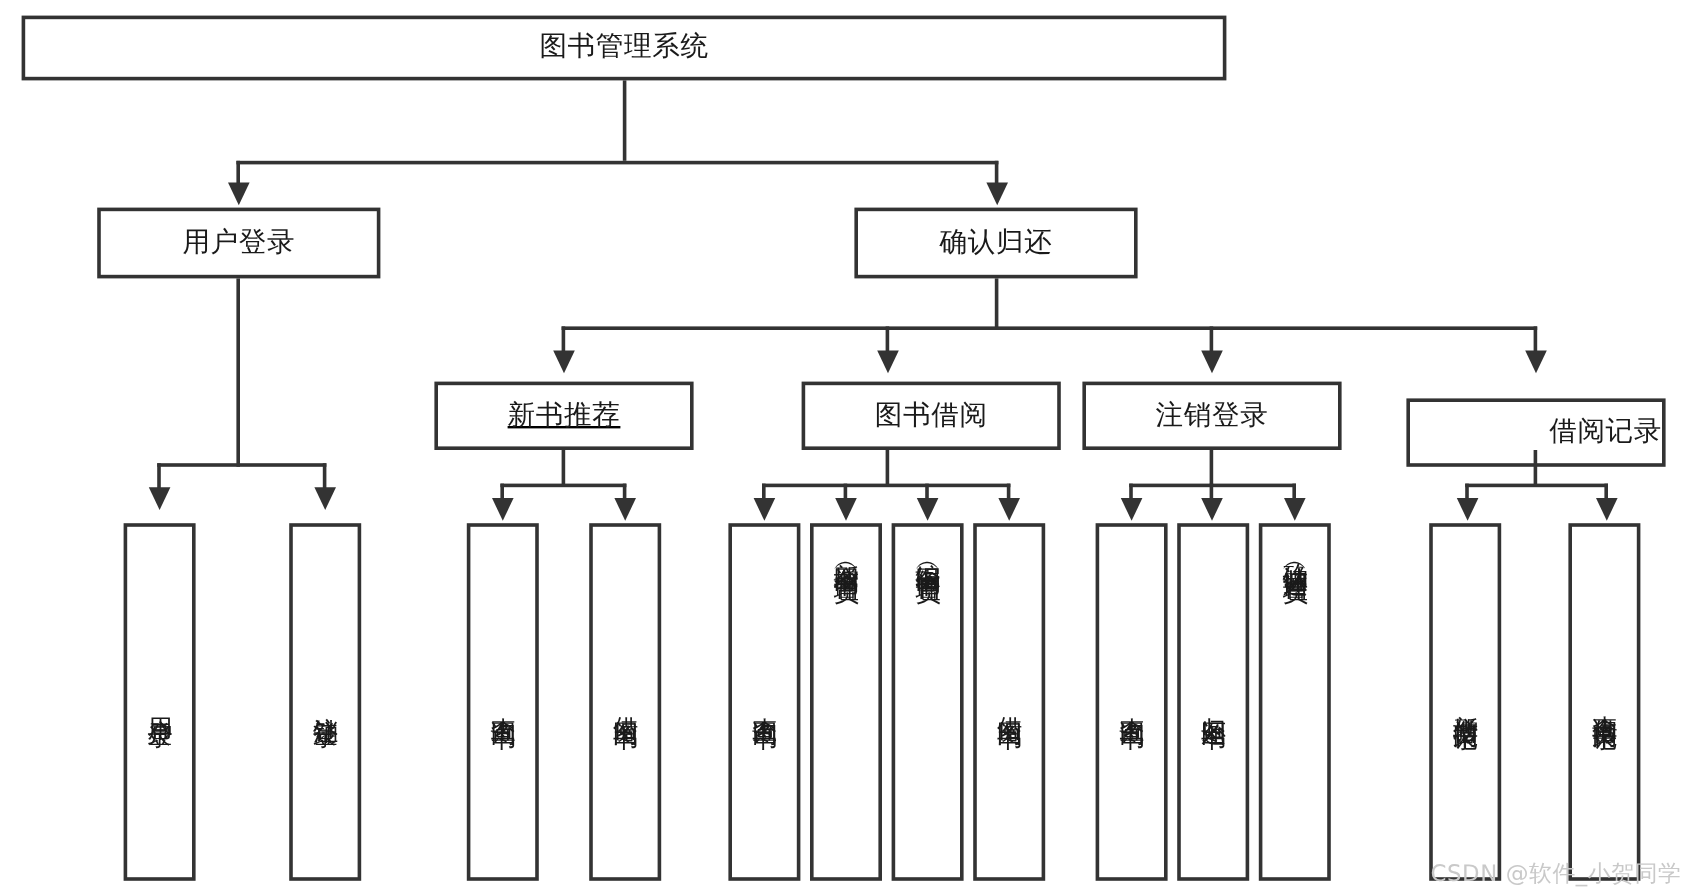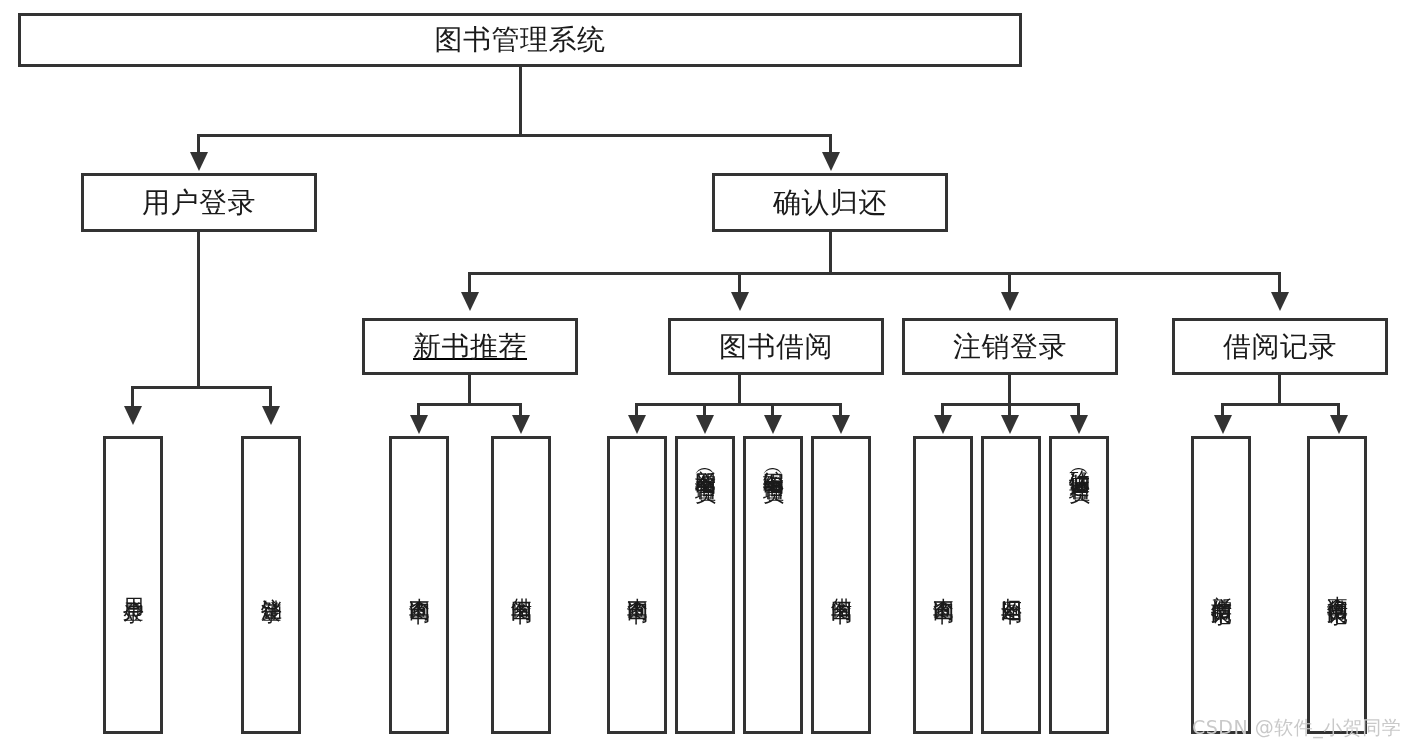--- a/index.html
+++ b/index.html
@@ -21,21 +21,21 @@
     position: absolute;
     box-sizing: border-box;
     border: 3px solid #333333;
     background: #ffffff;
     display: flex;
     align-items: center;
     justify-content: center;
   }
   .node .label {
     color: #1a1a1a;
-    font-size: 28px;
+    font-size: 23px;
     line-height: 1.18;
     letter-spacing: 0.5px;
     text-align: center;
     white-space: nowrap;
   }
   .node.vertical {
     align-items: flex-start;
     justify-content: center;
     padding-top: 14px;
   }
@@ -120,21 +120,21 @@
 
   <div class="node" style="left:362px; top:318px; width:216px; height:57px;text-decoration:underline;">
     <span class="label">新书推荐</span>
   </div>
   <div class="node" style="left:668px; top:318px; width:216px; height:57px;">
     <span class="label">图书借阅</span>
   </div>
   <div class="node" style="left:902px; top:318px; width:216px; height:57px;">
     <span class="label">注销登录</span>
   </div>
-  <div class="node" style="left:1172px; top:318px; width:216px; height:57px;">
+  <div class="node" style="left:1172px; top:332px; width:216px; height:57px;justify-content:flex-end;">
     <span class="label">借阅记录</span>
   </div>
 
   <div class="vline" style="left:468px; top:375px; width:3px; height:30px;"></div>
   <div class="hline" style="left:417px; top:403px; width:105px; height:3px;"></div>
   <div class="vline" style="left:417px; top:403px; width:3px; height:16px;"></div>
   <div class="arrow" style="left:410px; top:415px;"></div>
   <div class="vline" style="left:519px; top:403px; width:3px; height:16px;"></div>
   <div class="arrow" style="left:512px; top:415px;"></div>
 

